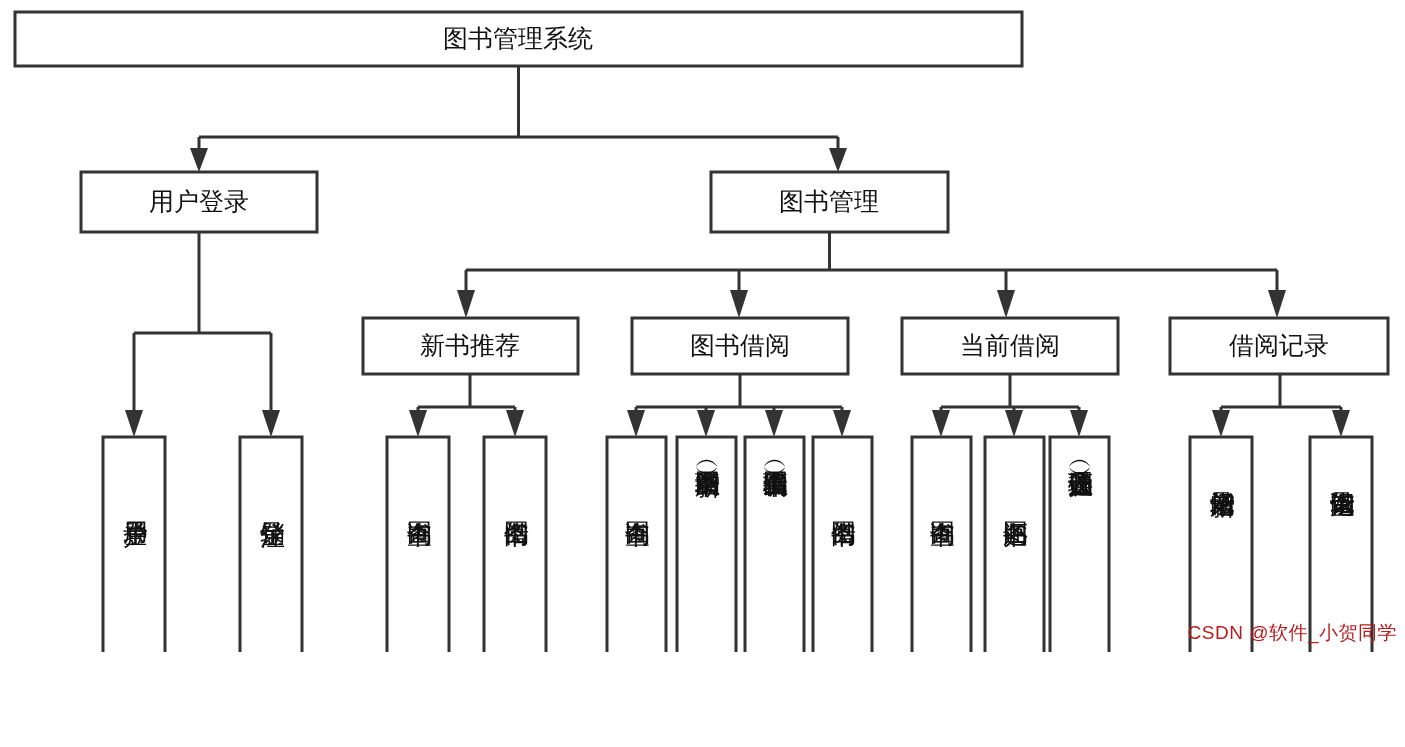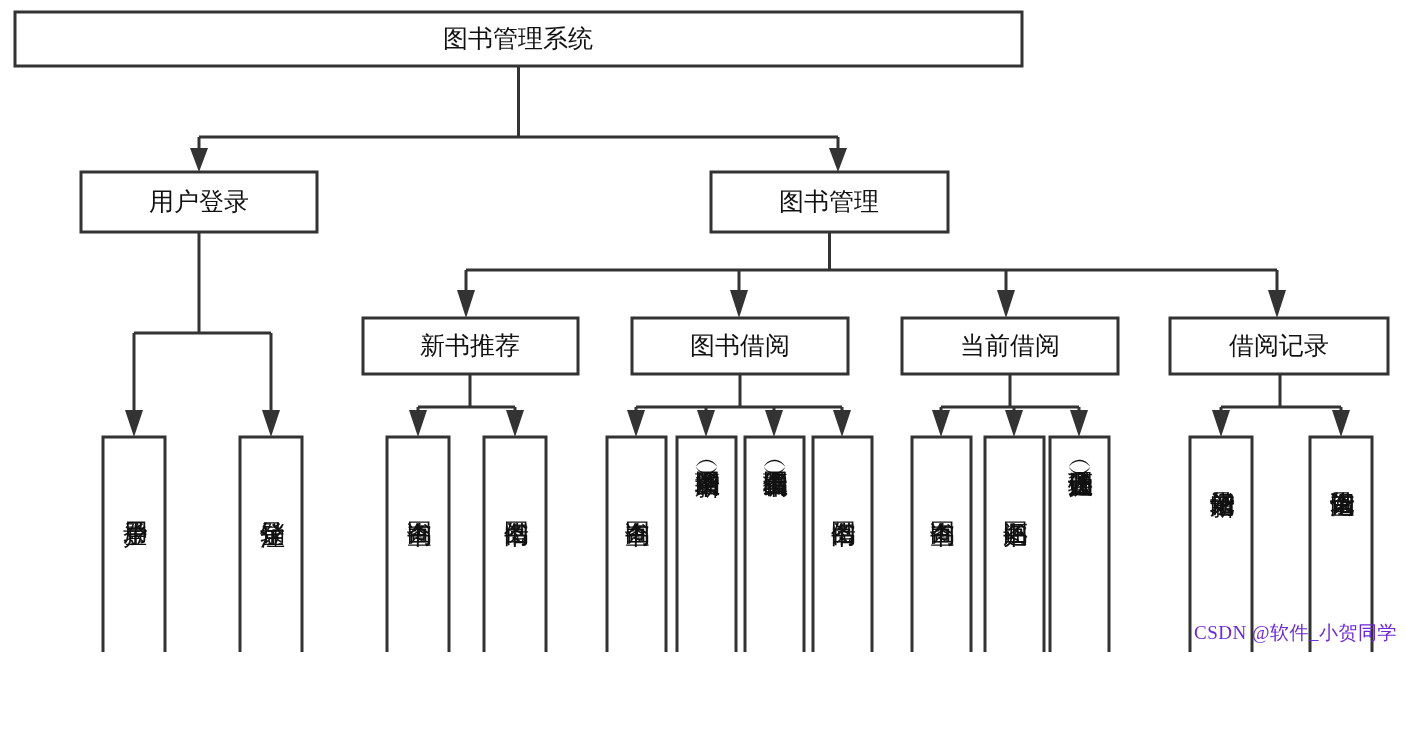--- a/index.html
+++ b/index.html
@@ -50,23 +50,23 @@
   .label-h {
     font-size: 25px;
   }
   .label-v {
     font-size: 25px;
   }
   .watermark {
     position: absolute;
     right: 8px;
     bottom: 6px;
-    font-family: Liberation Serif, serif;
+    font-family: Liberation Sans, sans-serif;
     font-size: 19px;
-    color: #6d28d9;
+    color: #b91c1c;
     letter-spacing: 0.5px;
     white-space: nowrap;
     pointer-events: none;
   }
 </style>
 </head>
 <body>
 
 <div id="diagram-root">
 

